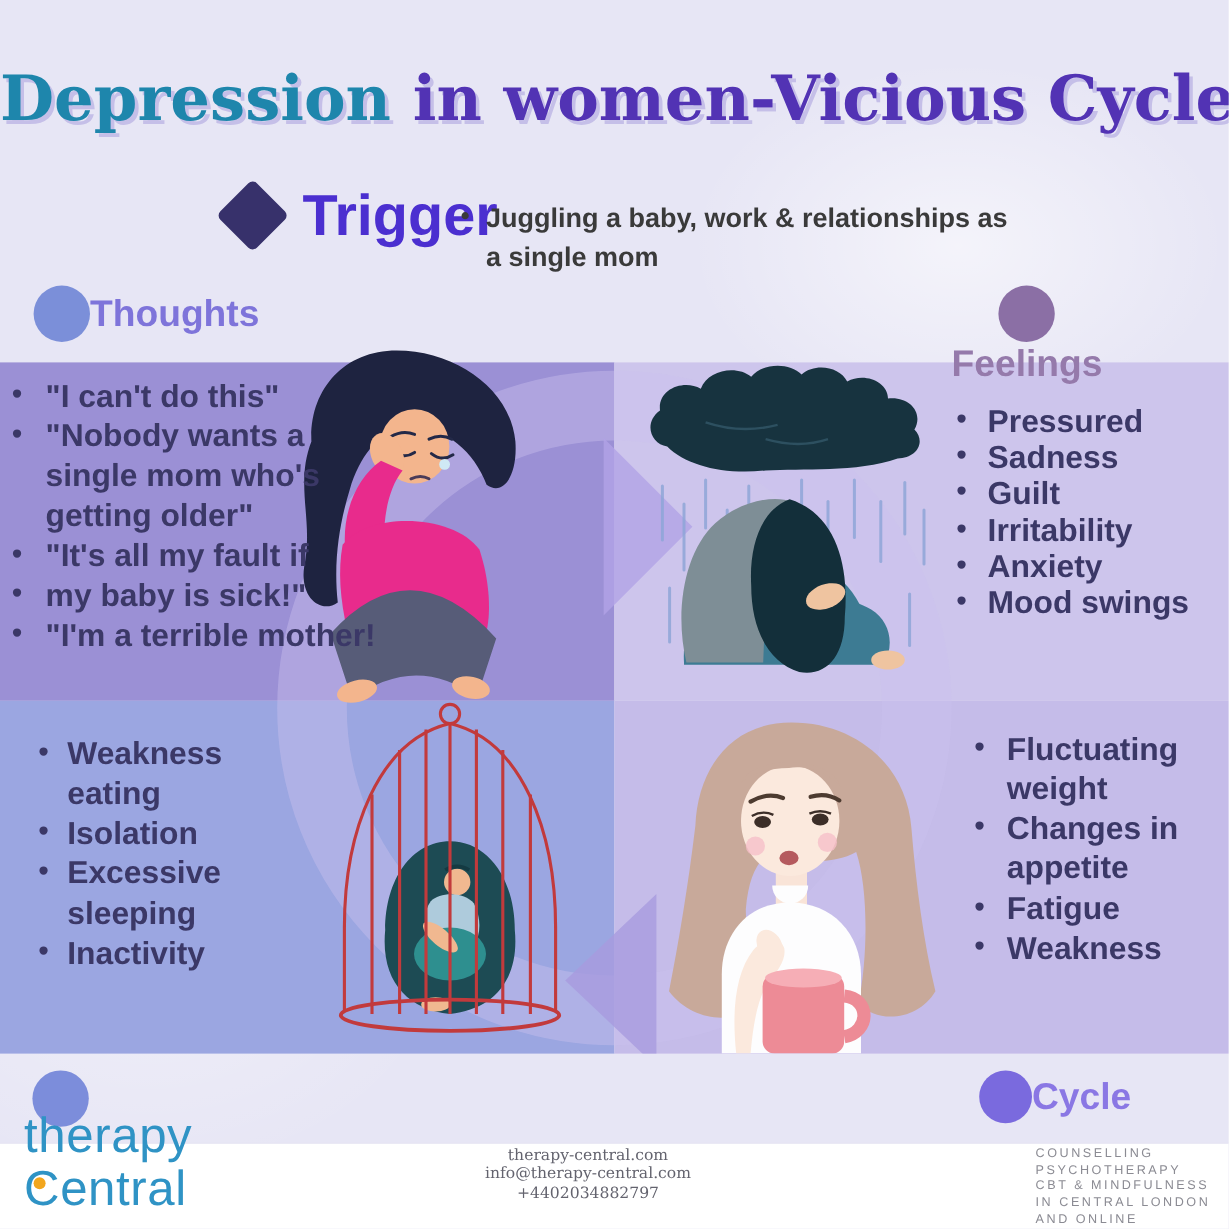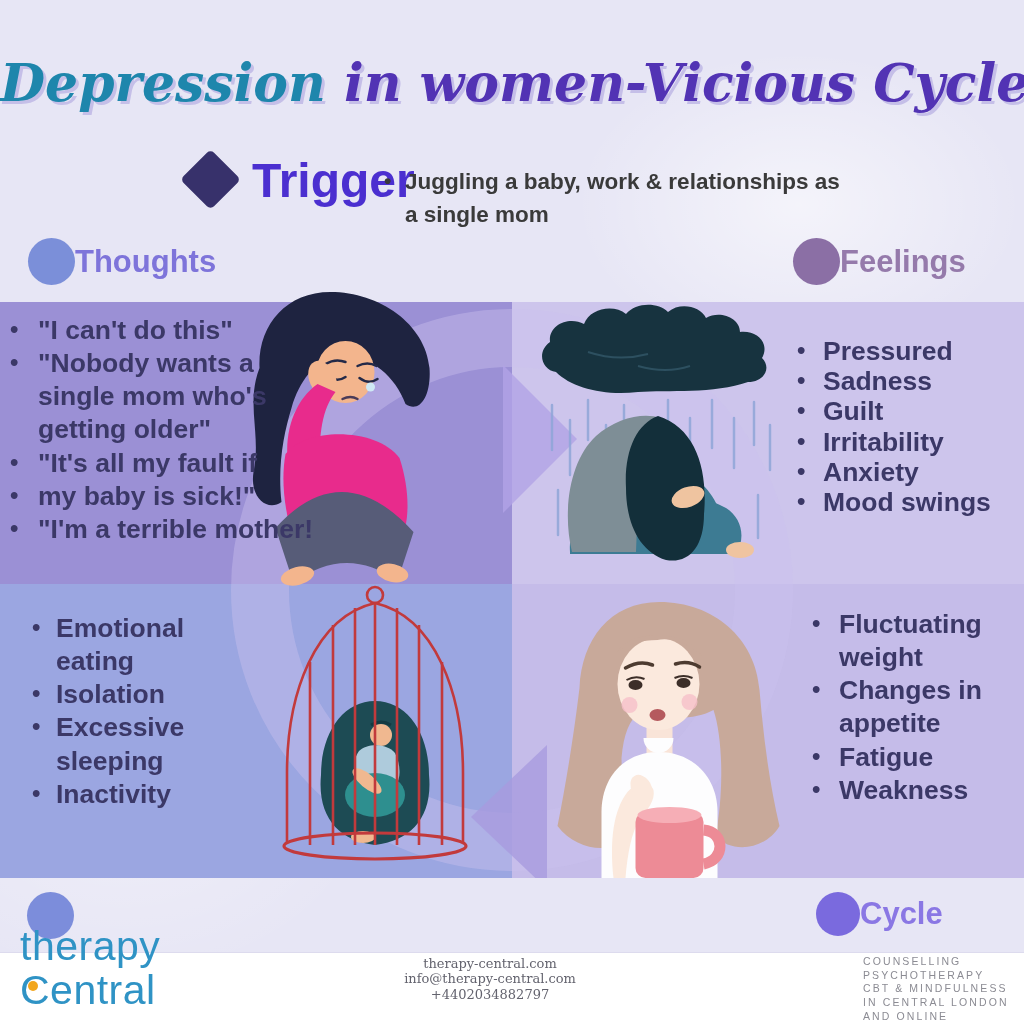--- a/index.html
+++ b/index.html
@@ -9,35 +9,35 @@
     background:
       radial-gradient(ellipse 320px 220px at 78% 20%, rgba(255,255,255,.55), transparent 70%),
       radial-gradient(ellipse 360px 260px at 12% 78%, rgba(255,255,255,.35), transparent 70%),
       radial-gradient(ellipse 300px 200px at 55% 50%, rgba(255,255,255,.25), transparent 70%),
       #e7e6f5;
   }
   
   .title{
     position:absolute;top:52px;left:0;right:0;text-align:center;
     font-family:"DejaVu Serif","Liberation Serif",serif;font-weight:700;font-size:52px;
-    text-shadow:3px 3px 0 #c5bfe8;white-space:nowrap;font-style:italic;
+    text-shadow:3px 3px 0 #c5bfe8;white-space:nowrap;
   }
   .t-teal{color:#1e86ac;}
   .t-purple{color:#5233b4;}
   
   .trigger-diamond{position:absolute;left:189px;top:158px;width:43px;height:43px;background:#37316b;transform:rotate(45deg);border-radius:5px;}
   .trigger-label{position:absolute;left:252px;top:153px;font-size:48px;font-weight:bold;color:#4b2fd0;}
   .trigger-bullet{position:absolute;left:384px;top:166px;width:468px;display:flex;font-size:22.5px;font-weight:bold;color:#3a3a3a;line-height:1.45;}
   .trigger-bullet .dot{flex:none;width:21px;font-size:21px;}
   
   .sec-label{position:absolute;display:flex;align-items:center;gap:0;font-weight:bold;font-size:31px;white-space:nowrap;}
   .sec-dot{flex:none;width:47px;height:47px;border-radius:50%;}
   .lbl-thoughts{left:28px;top:238px;color:#7e74da;}
   .lbl-thoughts .sec-dot{background:#7b8fd9;}
-  .lbl-feelings{left:793px;top:238px;color:#957aab;}
+  .lbl-feelings{left:793px;top:238px;color:#957aab;flex-direction:column;}
   .lbl-feelings .sec-dot{background:#8b6fa5;}
   .lbl-behaviours{left:27px;top:892px;color:#3e6296;}
   .lbl-behaviours .sec-dot{background:#7c8ddb;}
   .lbl-body{left:816px;top:892px;color:#8a77e4;}
   .lbl-body .sec-dot{background:#7a6ade;width:44px;height:44px;}
   
   .quad{position:absolute;}
   .q-tl{left:0;top:302px;width:512px;height:282px;background:#9b90d5;}
   .q-tr{left:512px;top:302px;width:512px;height:282px;background:#cdc5ec;}
   .q-bl{left:0;top:584px;width:512px;height:294px;background:#9ba6e1;}
@@ -243,21 +243,21 @@
       </div>
       <div class="bitem">
         <span class="dot">•</span>
         <span class="btext">Mood swings</span>
       </div>
     </div>
   <div class="blist behaviours-list">
 
   <div class="bitem">
         <span class="dot">•</span>
-        <span class="btext">Emotional eating</span>
+        <span class="btext">Weakness eating</span>
       </div>
       <div class="bitem">
         <span class="dot">•</span>
         <span class="btext">Isolation</span>
       </div>
       <div class="bitem">
         <span class="dot">•</span>
         <span class="btext">Excessive sleeping</span>
       </div>
       <div class="bitem">

